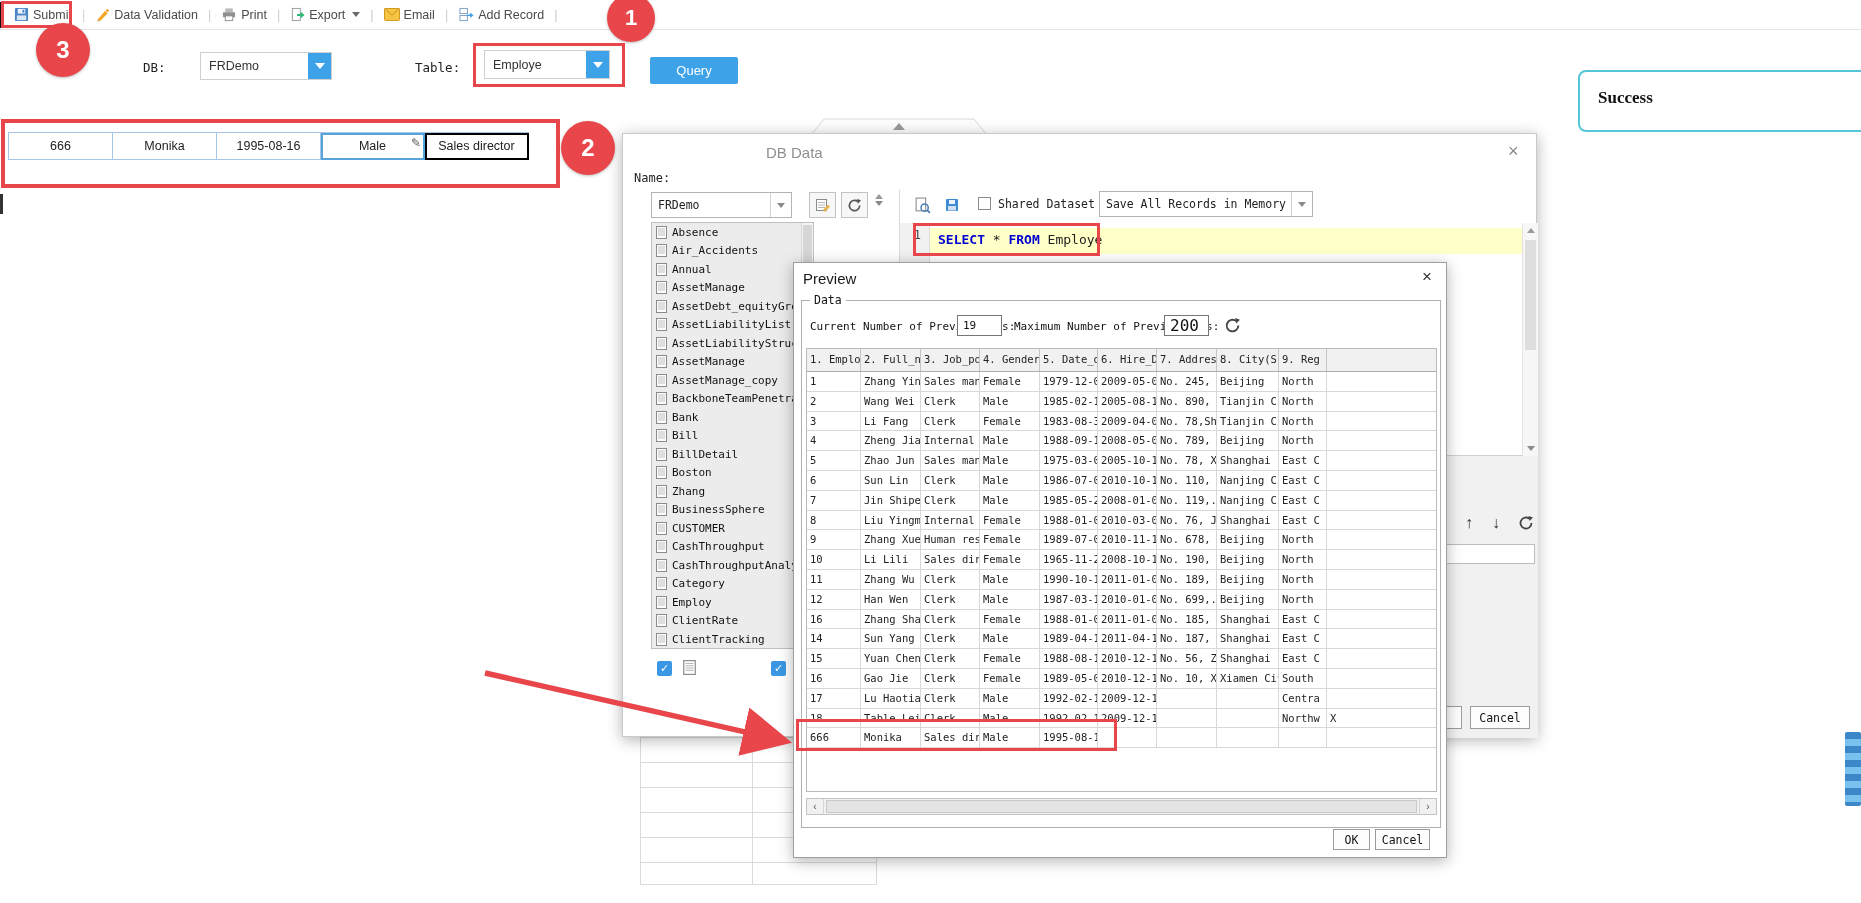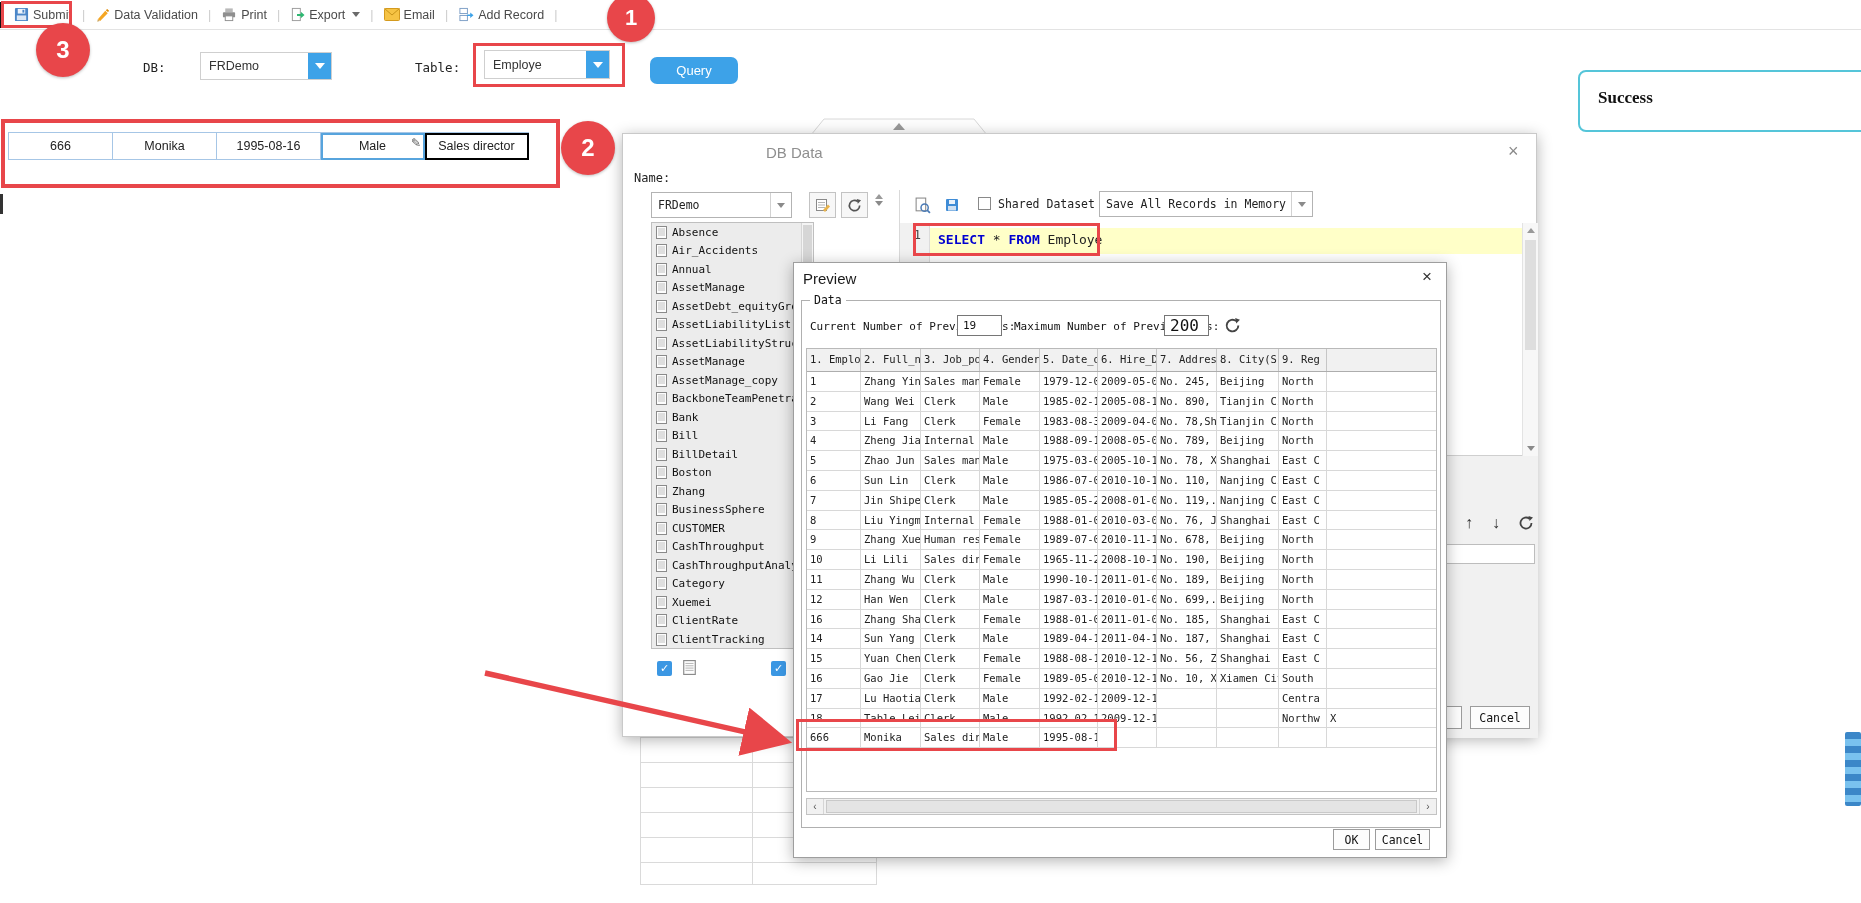--- a/index.html
+++ b/index.html
@@ -151,21 +151,21 @@
         <i></i>
       </span>
   </div>
   <span class="abs flabel" style="left:415px;top:60px;">Table:</span>
   <div class="abs dd" style="left:484px;top:50px;width:126px;height:29px;">
     <span class="dd-text">Employe</span>
     <span class="dd-btn">
         <i></i>
       </span>
   </div>
-  <div class="abs querybtn" style="left:650px;top:57px;width:88px;height:27px;border-radius:7px;">
+  <div class="abs querybtn" style="left:650px;top:57px;width:88px;height:27px;">
     <span>Query</span>
   </div>
 
   <table class="abs rtable" style="left:8px;top:132px;">
     <tbody>
     <tr>
       <td>666</td>
       <td>Monika</td>
       <td>1995-08-16</td>
       <td class="cell-male"><span>Male</span><span class="pencil">✎</span></td>
@@ -435,21 +435,21 @@
           </span>
           <span>Category</span>
         </div>
         <div class="li">
           <span class="lico">
             <svg width="11" height="13" viewBox="0 0 11 13">
               <rect x="0.5" y="0.5" width="10" height="12" fill="#fdfdfd" stroke="#8a8a8a"></rect>
               <path d="M2 3h7M2 5h7M2 7h7M2 9h7" stroke="#b0b0b0" stroke-width="0.8"></path>
             </svg>
           </span>
-          <span>Xuemei</span>
+          <span>Employ</span>
         </div>
         <div class="li">
           <span class="lico">
             <svg width="11" height="13" viewBox="0 0 11 13">
               <rect x="0.5" y="0.5" width="10" height="12" fill="#fdfdfd" stroke="#8a8a8a"></rect>
               <path d="M2 3h7M2 5h7M2 7h7M2 9h7" stroke="#b0b0b0" stroke-width="0.8"></path>
             </svg>
           </span>
           <span>ClientRate</span>
         </div>

